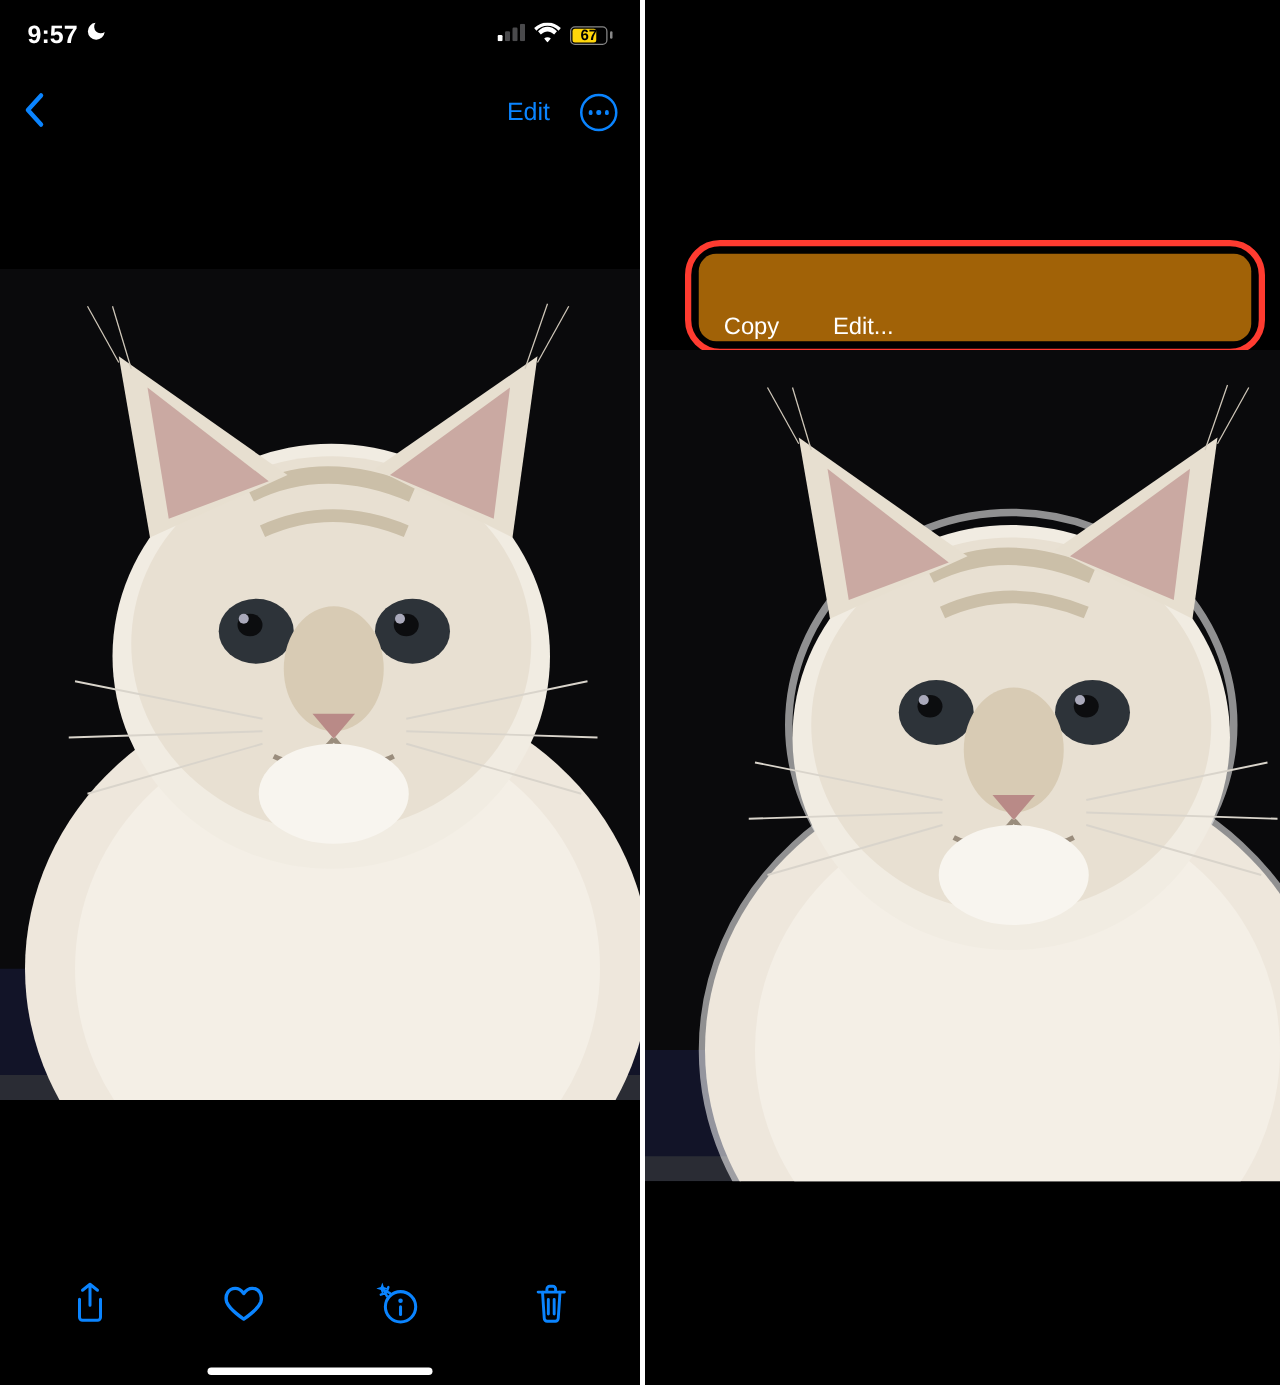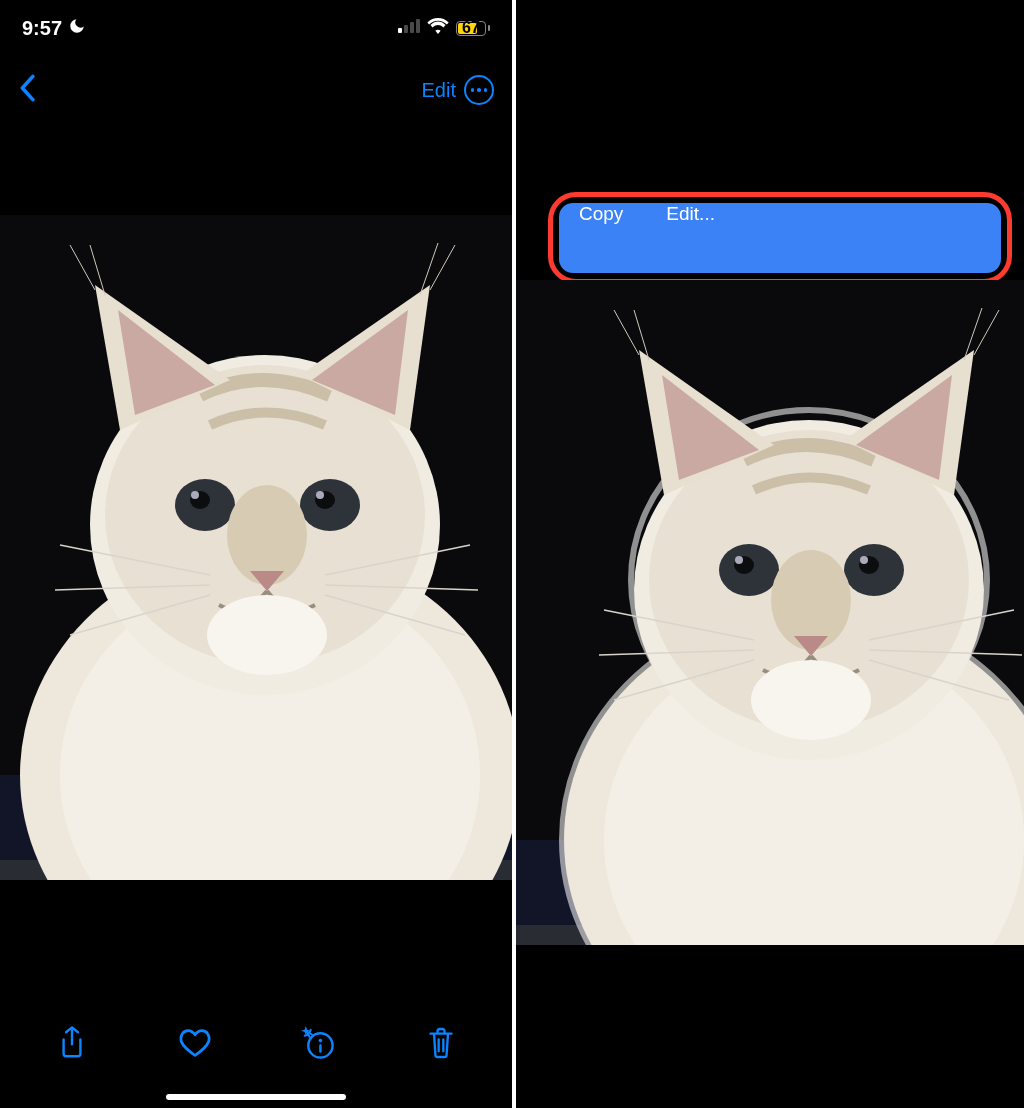--- a/index.html
+++ b/index.html
@@ -9,45 +9,45 @@
   .panel + .panel { border-left: 4px solid #fff; width: 512px; }
 
   
   .status-bar { position: absolute; top: 0; left: 0; right: 0; height: 56px; display: flex; align-items: center; justify-content: space-between; padding: 0 22px; color: #fff; }
   .status-left { display: flex; align-items: center; gap: 6px; font-size: 20px; font-weight: 600; }
   .status-right { display: flex; align-items: center; gap: 7px; }
   .battery { display: flex; align-items: center; }
   .battery-body { width: 30px; height: 15px; border: 1.5px solid #888; border-radius: 4px; position: relative; display:flex; align-items:center; justify-content:center;}
   .battery-fill { position: absolute; left: 1px; top: 1px; bottom: 1px; width: 19px; background: #ffd60a; border-radius: 2px; }
   .battery-cap  { width: 2px; height: 6px; background: #888; margin-left: 2px; border-radius: 1px; }
-  .battery-text { position: relative; z-index: 2; font-size: 16px; font-weight: 700; color:#000; }
+  .battery-text { position: relative; z-index: 2; font-size: 12px; font-weight: 700; color:#000; }
 
   
   .nav-bar { position: absolute; top: 62px; left: 0; right: 0; height: 56px; display: flex; align-items: center; justify-content: space-between; padding: 0 18px; }
   .nav-center { position: absolute; left: 0; right: 0; text-align: center; color: #cfcfd1; font-size: 16px; pointer-events: none; }
-  .nav-right { display: flex; align-items: center; gap: 8px; }
+  .nav-right { display: flex; align-items: center; gap: 24px; }
   .ios-blue { color: #0a84ff; }
   .edit-btn { font-size: 20px; font-weight: 400; }
   .more-btn { width: 30px; height: 30px; border: 2px solid #0a84ff; border-radius: 50%; display: flex; align-items: center; justify-content: center; gap: 3px; }
   .more-btn span.dot { width: 3.5px; height: 3.5px; background: #0a84ff; border-radius: 50%; display:block;}
 
   
   .photo-wrap { position: absolute; top: 215px; left: 0; right: 0; height: 665px; background: #000; }
   .panel.right .photo-wrap { top: 280px; height: 665px; }
   .cat { position: absolute; inset: 0; }
   .cat svg { width: 100%; height: 100%; display: block; }
 
   
   .toolbar { position: absolute; left: 0; right: 0; bottom: 20px; height: 90px; display: flex; align-items: center; justify-content: space-around; padding: 0 10px; }
   .tool { width: 60px; height: 60px; display: flex; align-items: center; justify-content: center; }
   .home-indicator { position: absolute; bottom: 8px; left: 50%; transform: translateX(-50%); width: 180px; height: 6px; background: #fff; border-radius: 4px; }
 
   
   .context-wrap { position: absolute; top: 192px; left: 32px; right: 12px; border: 5px solid #ff3b30; border-radius: 28px; padding: 6px; }
-  .context-menu { background: #3b82f6; border-radius: 14px; height: 70px; display: flex; align-items: flex-start; overflow: hidden; }
+  .context-menu { background: #a16207; border-radius: 14px; height: 70px; display: flex; align-items: flex-end; overflow: hidden; }
   .context-item { flex: 0 0 auto; display: flex; align-items: center; justify-content: center; color: #fff; font-size: 19px; padding: 0 20px; white-space: nowrap; }
   .context-sep { width: 1px; background: #4a4a4c; }
 </style>
 </head>
 <body>
 
 <div class="stage">
 
   <div class="panel left">
 

